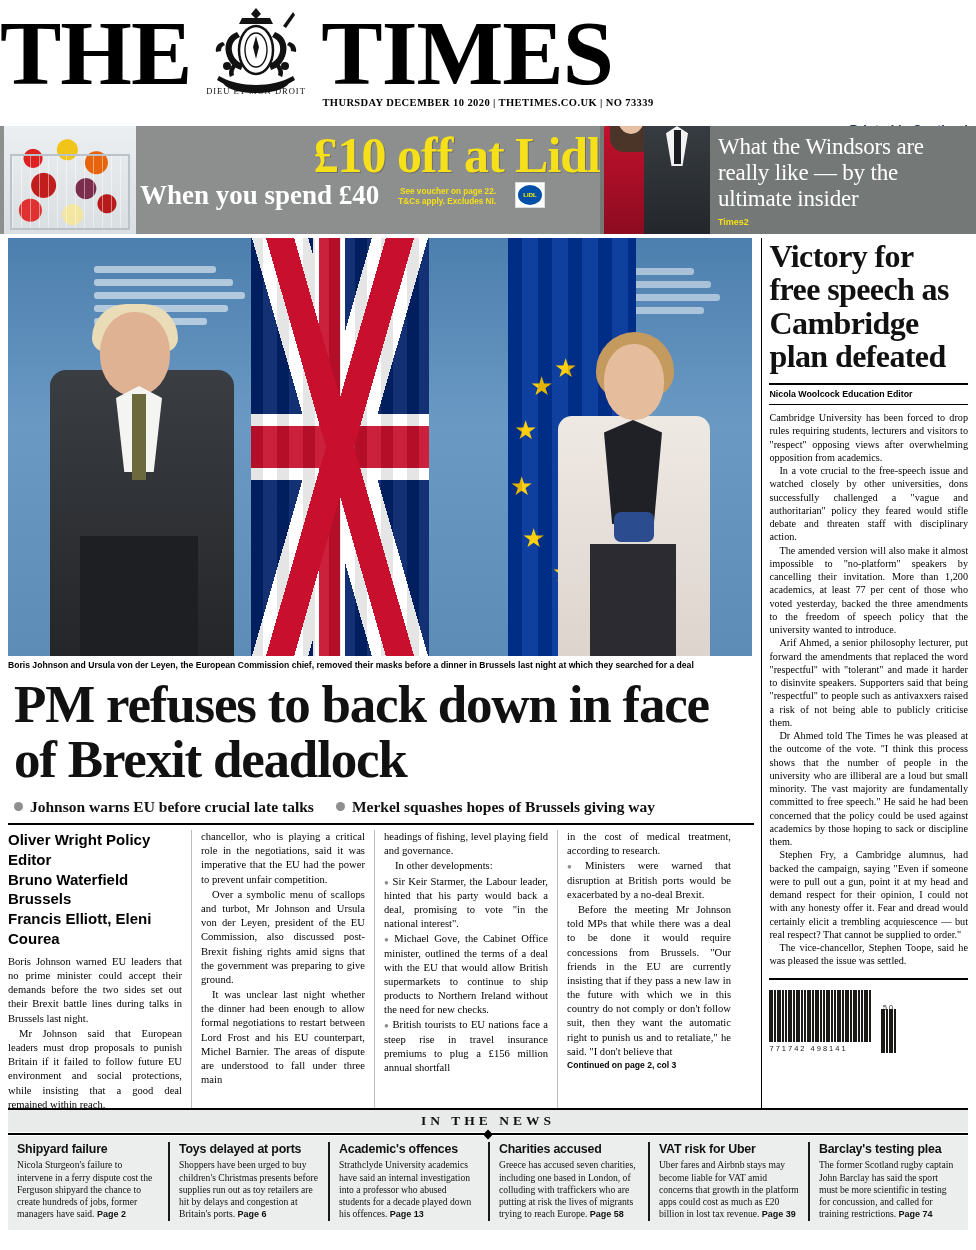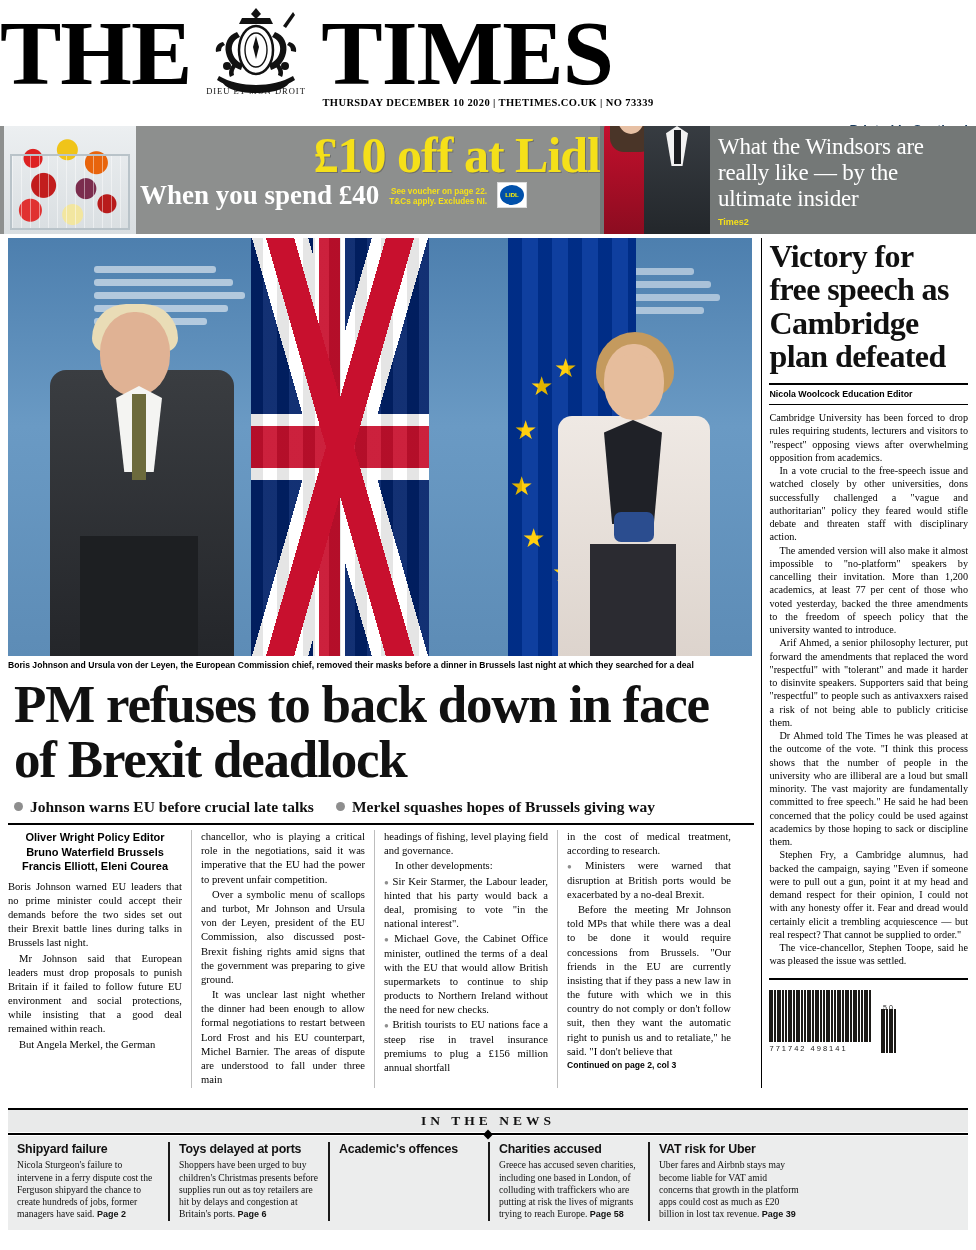--- a/index.html
+++ b/index.html
@@ -73,21 +73,21 @@
     content:""; position:absolute; left:6px; top:28px; right:6px; bottom:4px;
     border: 2px solid #b9c3c9;
     background: repeating-linear-gradient(90deg, rgba(255,255,255,.45) 0 1px, transparent 1px 9px);
   }
   .lidl-text { position: absolute; left: 140px; top: 4px; right: 0; text-align: right; }
   .lidl-head {
     font-family: "Liberation Serif", serif; font-weight: bold;
     font-size: 50px; color: #f5e019; line-height: 1.0;
     letter-spacing: -1px; text-shadow: 1px 1px 0 #6d6f6e;
   }
-  .lidl-sub-row { display: flex; align-items: flex-end; gap: 10px; margin-top: 2px; }
+  .lidl-sub-row { display: flex; align-items: flex-end; gap: 19px; margin-top: 2px; }
   .lidl-sub {
     font-family: "Liberation Serif", serif; font-weight: bold;
     font-size: 27px; color: #ffffff; line-height: 1;
   }
   .lidl-terms {
     font-family: "Liberation Sans", sans-serif; font-size: 8.2px;
     font-weight: bold; color: #f5e019; line-height: 1.25; padding-bottom: 2px;
   }
   .lidl-logo {
     width: 30px; height: 26px; background: #fff; border: 1px solid #ddd;
@@ -223,22 +223,22 @@
   .bullets .b { display: flex; align-items: center; gap: 7px; }
   .dot { width: 9px; height: 9px; border-radius: 50%; background: #8e8e8e; flex: none; }
 
   .hr-thick { height: 2.5px; background: #000; }
 
   
   .art-cols { display: flex; padding-top: 5px; }
   .art-col { width: 183px; padding-right: 9px; }
   .art-col + .art-col { border-left: 1px solid #bdbdbd; padding-left: 9px; }
   .byline {
-    font-family: "Liberation Sans", sans-serif; font-size: 11px;
-    font-weight: bold; color: #000; line-height: 1.32; margin-bottom: 6px; text-align: center;
+    font-family: "Liberation Sans", sans-serif; font-size: 15px;
+    font-weight: bold; color: #000; line-height: 1.32; margin-bottom: 6px;
   }
   .art-p {
     font-family: "Liberation Serif", serif; font-size: 10.6px;
     line-height: 1.34; text-align: justify; color: #000; margin-bottom: 1px;
   }
   .art-p.indent { text-indent: 11px; }
   .art-p.bul { text-indent: 0; padding-left: 0; }
   .art-p.bul:before {
     content: "●"; color: #8e8e8e; font-size: 8px; margin-right: 3px;
   }
@@ -568,27 +568,34 @@
         <div class="itn-b"><span>Nicola Sturgeon's failure to intervene in a ferry dispute cost the Ferguson shipyard the chance to create hundreds of jobs, former managers have said.</span>
           <b>Page 2</b></div>
       </div>
       <div class="itn-item">
         <div class="itn-h">Toys delayed at ports</div>
         <div class="itn-b"><span>Shoppers have been urged to buy children's Christmas presents before supplies run out as toy retailers are hit by delays and congestion at Britain's ports.</span>
           <b>Page 6</b></div>
       </div>
       <div class="itn-item">
         <div class="itn-h">Academic's offences</div>
+        <div class="itn-b"><span>Strathclyde University academics have said an internal investigation into a professor who abused students for a decade played down his offences.</span>
+          <b>Page 13</b></div>
       </div>
       <div class="itn-item">
         <div class="itn-h">Charities accused</div>
         <div class="itn-b"><span>Greece has accused seven charities, including one based in London, of colluding with traffickers who are putting at risk the lives of migrants trying to reach Europe.</span>
           <b>Page 58</b></div>
       </div>
       <div class="itn-item">
         <div class="itn-h">VAT risk for Uber</div>
         <div class="itn-b"><span>Uber fares and Airbnb stays may become liable for VAT amid concerns that growth in the platform apps could cost as much as £20 billion in lost tax revenue.</span>
           <b>Page 39</b></div>
       </div>
+      <div class="itn-item">
+        <div class="itn-h">Barclay's testing plea</div>
+        <div class="itn-b"><span>The former Scotland rugby captain John Barclay has said the sport must be more scientific in testing for concussion, and called for training restrictions.</span>
+          <b>Page 74</b></div>
+      </div>
     </div>
   </div>
 
 </div>
 
 </body></html>

